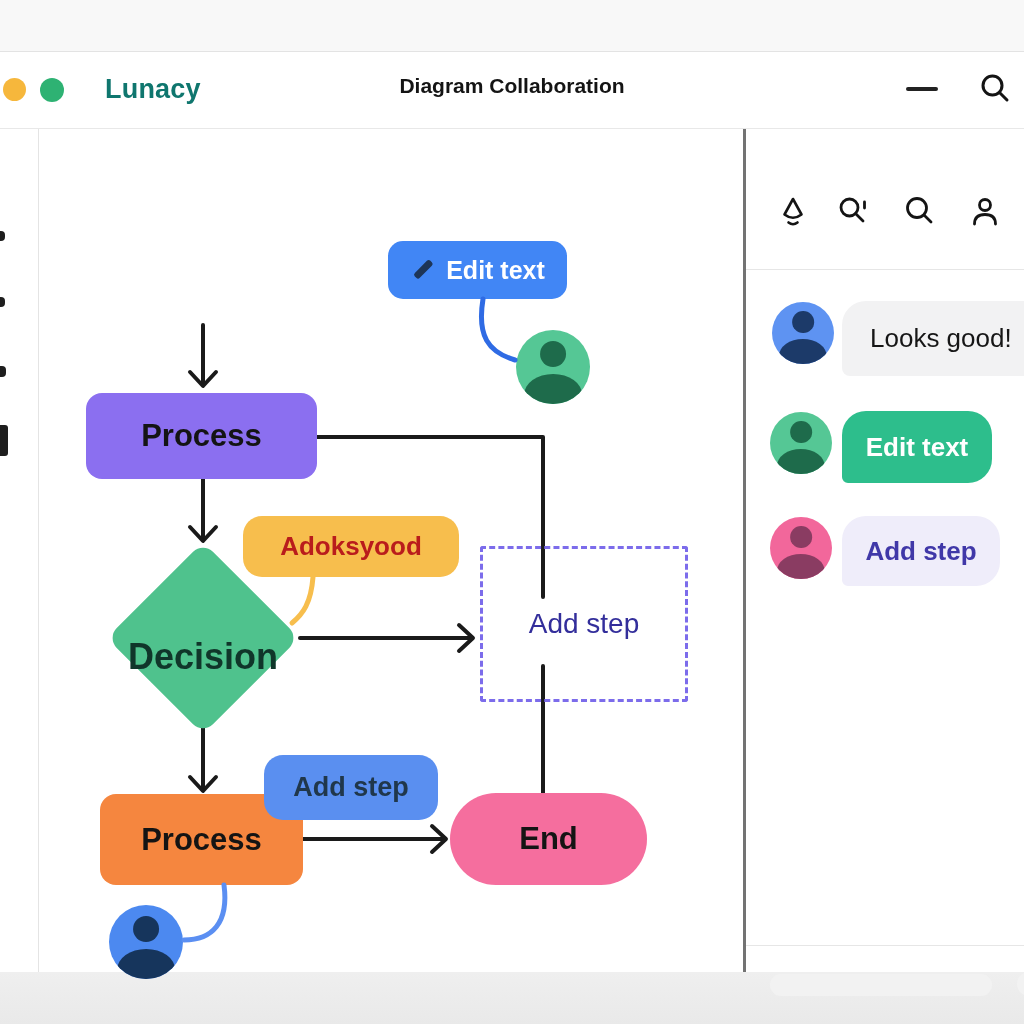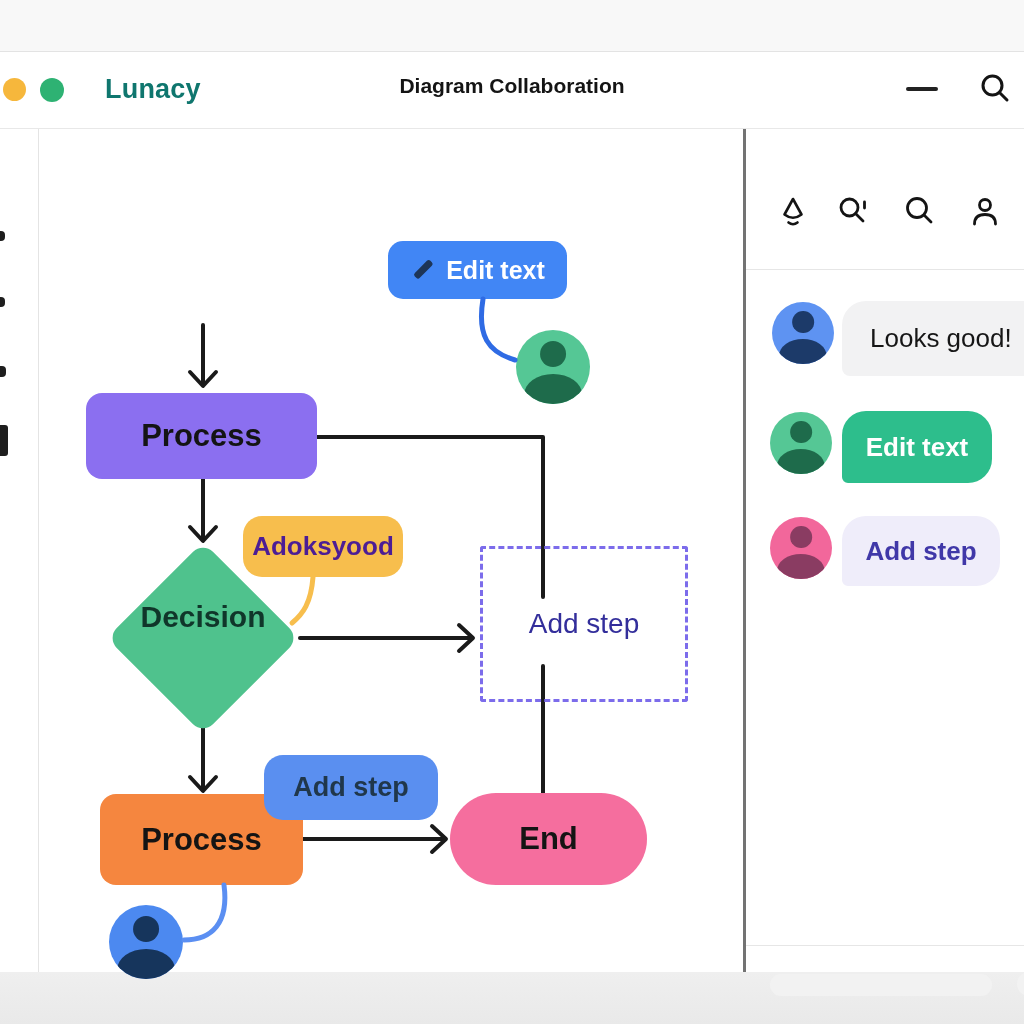--- a/index.html
+++ b/index.html
@@ -34,30 +34,30 @@
   .tool-frag { position:absolute; left:0; background:#1E1E1E; }
   .canvas { position:absolute; left:40px; top:77px; width:703px; height:843px; background:#FFFFFF; }
   .chat-panel { position:absolute; left:743px; top:77px; width:281px; height:843px; background:#FFFFFF; border-left:3px solid #737373; }
 
   
   .node { position:absolute; display:flex; align-items:center; justify-content:center;
           font-weight:700; color:#141414; z-index:2; }
   .node-start { left:84px; top:190px; width:238px; height:83px; border-radius:42px; background:#F7BE4D; font-size:31px; }
   .node-process1 { left:86px; top:341px; width:231px; height:86px; border-radius:16px; background:#8B6FF0; font-size:31px; }
   .diamond { position:absolute; left:135px; top:518px; width:136px; height:136px; background:#4FC28D; border-radius:14px; transform:rotate(45deg); z-index:2; }
-  .diamond-label { position:absolute; left:108px; top:548px; width:190px; text-align:center; font-size:30px; font-weight:700; color:#10362A; z-index:2; }
+  .diamond-label { position:absolute; left:108px; top:584px; width:190px; text-align:center; font-size:36px; font-weight:700; color:#10362A; z-index:2; }
   .node-dashed { left:480px; top:494px; width:208px; height:156px; border:3px dashed #7C6CEB; border-radius:3px;
                  background:transparent; font-size:28px; font-weight:500; color:#332E9B; z-index:2; }
   .node-process2 { left:100px; top:742px; width:203px; height:91px; border-radius:16px; background:#F5863F; font-size:31px; }
   .node-end { left:450px; top:741px; width:197px; height:92px; border-radius:46px; background:#F56E9E; font-size:31px;text-align:center; }
 
   
   .tip { position:absolute; display:flex; align-items:center; justify-content:center; gap:10px; z-index:4; font-weight:700; }
   .tip-edit { left:388px; top:189px; width:179px; height:58px; border-radius:15px; background:#4186F5; color:#FFFFFF; font-size:25px; }
-  .tip-adok { left:243px; top:464px; width:160px; height:61px; border-radius:19px; background:#F7BE4D; color:#4c1d95; font-size:26px; }
+  .tip-adok { left:243px; top:464px; width:216px; height:61px; border-radius:19px; background:#F7BE4D; color:#b91c1c; font-size:26px; }
   .tip-addstep { left:264px; top:703px; width:174px; height:65px; border-radius:19px; background:#5A8FF0; color:#20374B; font-size:27px; }
 
   
   .avatar { position:absolute; border-radius:50%; overflow:hidden; z-index:5; }
   .avatar .head { position:absolute; left:50%; top:15%; transform:translateX(-50%); width:35%; height:35%; border-radius:50%; }
   .avatar .torso { position:absolute; left:50%; bottom:-16%; transform:translateX(-50%); width:78%; height:56%; border-radius:50%; }
   .av-green-canvas { left:516px; top:278px; width:74px; height:74px; background:#55C795; }
   .av-green-canvas .head, .av-green-canvas .torso { background:#1E6B4B; }
   .av-blue-canvas { left:109px; top:853px; width:74px; height:74px; background:#4C89F0; }
   .av-blue-canvas .head, .av-blue-canvas .torso { background:#16355C; }

